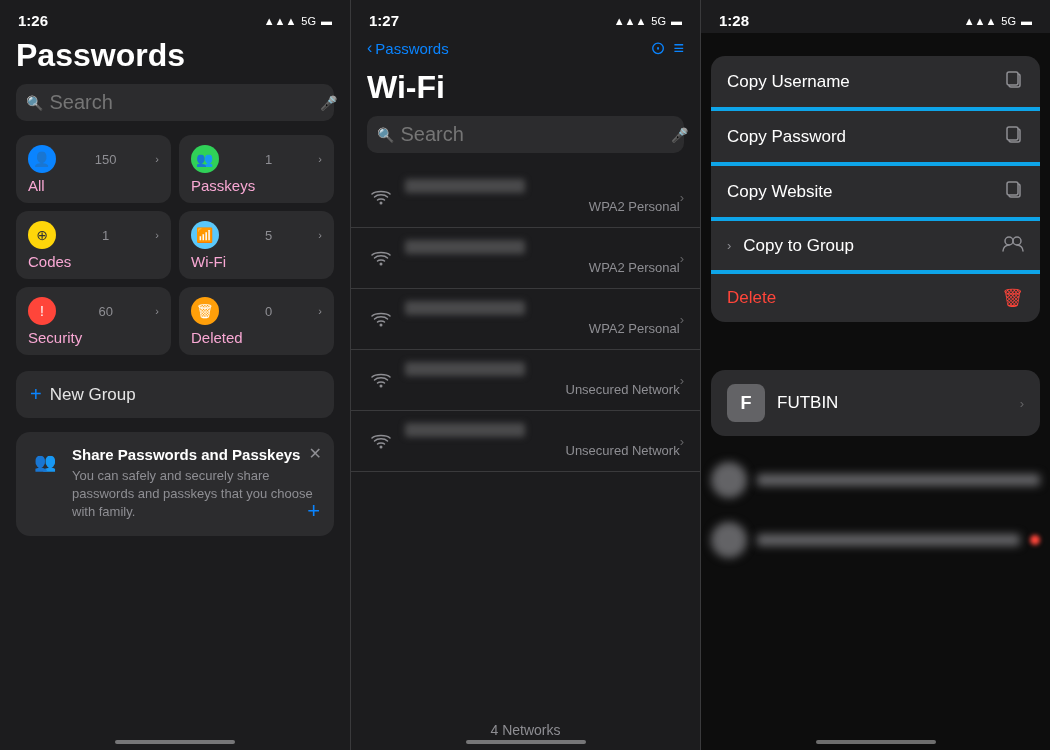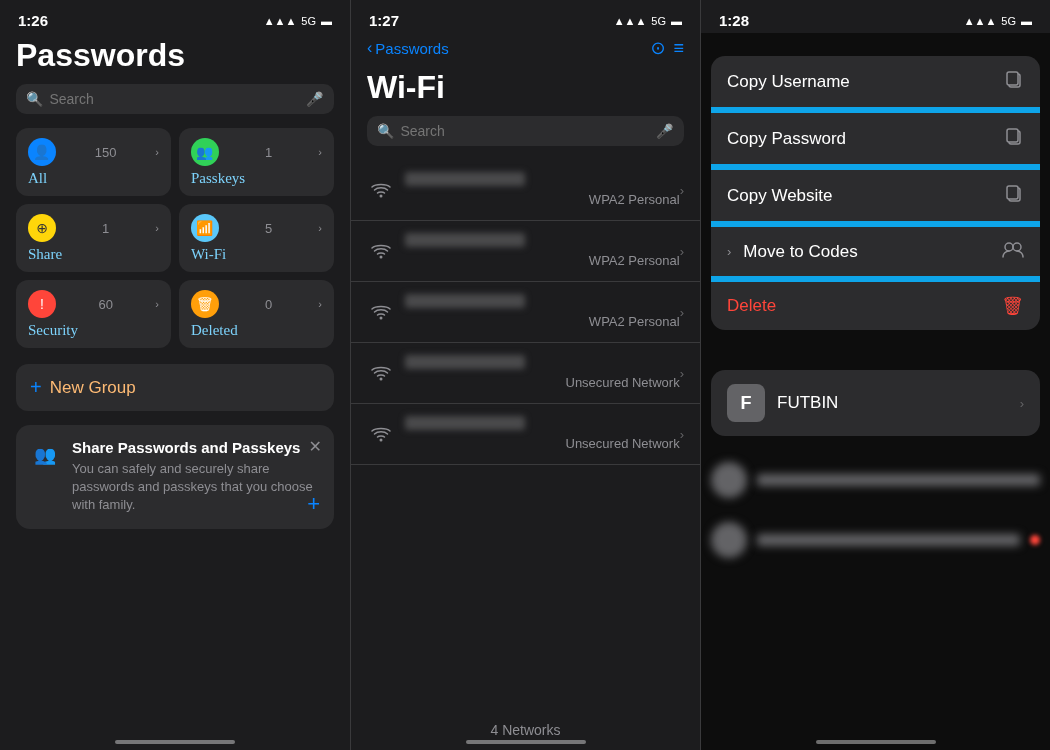--- a/index.html
+++ b/index.html
@@ -66,21 +66,21 @@
     }
     .search-bar .search-icon-svg {
       color: #8e8e93;
       font-size: 14px;
     }
     .search-bar input {
       background: none;
       border: none;
       outline: none;
       color: #f9a8d4;
-      font-size: 14px;
+      font-size: 20px;
       flex: 1;
     }
     .mic-icon { color: #8e8e93; font-size: 14px; }
 
     
     .cat-grid {
       display: grid;
       grid-template-columns: 1fr 1fr;
       gap: 8px;
       padding: 0 16px;
@@ -118,23 +118,22 @@
     .cat-icon.red { background: #ff453a; }
     .cat-icon.orange { background: #ff9f0a; }
 
     .cat-count {
       font-size: 13px;
       color: #8e8e93;
     }
     .cat-chevron { color: #8e8e93; font-size: 11px; }
     .cat-label {
       font-size: 15px;
-      color: #7dd3fc;
+      color: #f9a8d4;
       font-weight: 400;
-      font-family: Liberation Serif, serif;
     }
 
     
     .section-label {
       font-size: 11px;
       font-weight: 600;
       color: #8e8e93;
       letter-spacing: 0.5px;
       padding: 0 16px 8px;
       text-transform: uppercase;
@@ -148,21 +147,21 @@
       align-items: center;
       gap: 8px;
       cursor: pointer;
     }
     .new-group-plus {
       color: #0a84ff;
       font-size: 20px;
       font-weight: 300;
     }
     .new-group-label {
-      color: #fdba74;
+      color: #e5e5e5;
       font-size: 17px;
     }
 
     
     .share-card {
       margin: 0 16px;
       background: #2c2c2e;
       border-radius: 14px;
       padding: 14px;
       position: relative;
@@ -314,21 +313,21 @@
       right: 10px;
       background: #2c2c2e;
       border-radius: 14px;
       overflow: hidden;
     }
     .ctx-item {
       display: flex;
       align-items: center;
       justify-content: space-between;
       padding: 13px 16px;
-      border-bottom: 6px solid #0ea5e9;
+      border-bottom: 4px solid #0ea5e9;
       cursor: pointer;
     }
     .ctx-item:last-child { border-bottom: none; }
     .ctx-label {
       font-size: 17px;
       color: #fff;
     }
     .ctx-label.red { color: #ff453a; }
     .ctx-icon {
       font-size: 18px;
@@ -448,21 +447,21 @@
         <span class="cat-chevron">›</span>
       </div>
       <span class="cat-label">Passkeys</span>
     </div>
     <div class="cat-cell">
       <div class="cat-top">
         <div class="cat-icon yellow">⊕</div>
         <span class="cat-count">1</span>
         <span class="cat-chevron">›</span>
       </div>
-      <span class="cat-label">Share</span>
+      <span class="cat-label">Codes</span>
     </div>
     <div class="cat-cell">
       <div class="cat-top">
         <div class="cat-icon cyan">📶</div>
         <span class="cat-count">5</span>
         <span class="cat-chevron">›</span>
       </div>
       <span class="cat-label">Wi-Fi</span>
     </div>
     <div class="cat-cell">
@@ -651,21 +650,21 @@
       <span class="ctx-icon">
         <svg width="20" height="20" viewBox="0 0 20 20" fill="none">
             <rect x="5" y="5" width="11" height="13" rx="2" stroke="#8e8e93" stroke-width="1.5"></rect>
             <rect x="3" y="3" width="11" height="13" rx="2" stroke="#8e8e93" stroke-width="1.5" fill="#2c2c2e"></rect>
           </svg>
       </span>
     </div>
     <div class="ctx-item">
       <div class="ctx-row-left">
         <span class="ctx-chevron">›</span>
-        <span class="ctx-label">Move to Codes</span>
+        <span class="ctx-label">Copy to Group</span>
       </div>
       <span class="ctx-icon">
         <svg width="22" height="18" viewBox="0 0 22 18" fill="none">
             <circle cx="7" cy="7" r="4" stroke="#8e8e93" stroke-width="1.5"></circle>
             <circle cx="15" cy="7" r="4" stroke="#8e8e93" stroke-width="1.5"></circle>
             <path d="M1 17c0-3.3 2.7-6 6-6M21 17c0-3.3-2.7-6-6-6" stroke="#8e8e93" stroke-width="1.5" stroke-linecap="round"></path>
           </svg>
       </span>
     </div>
     <div class="ctx-item">

